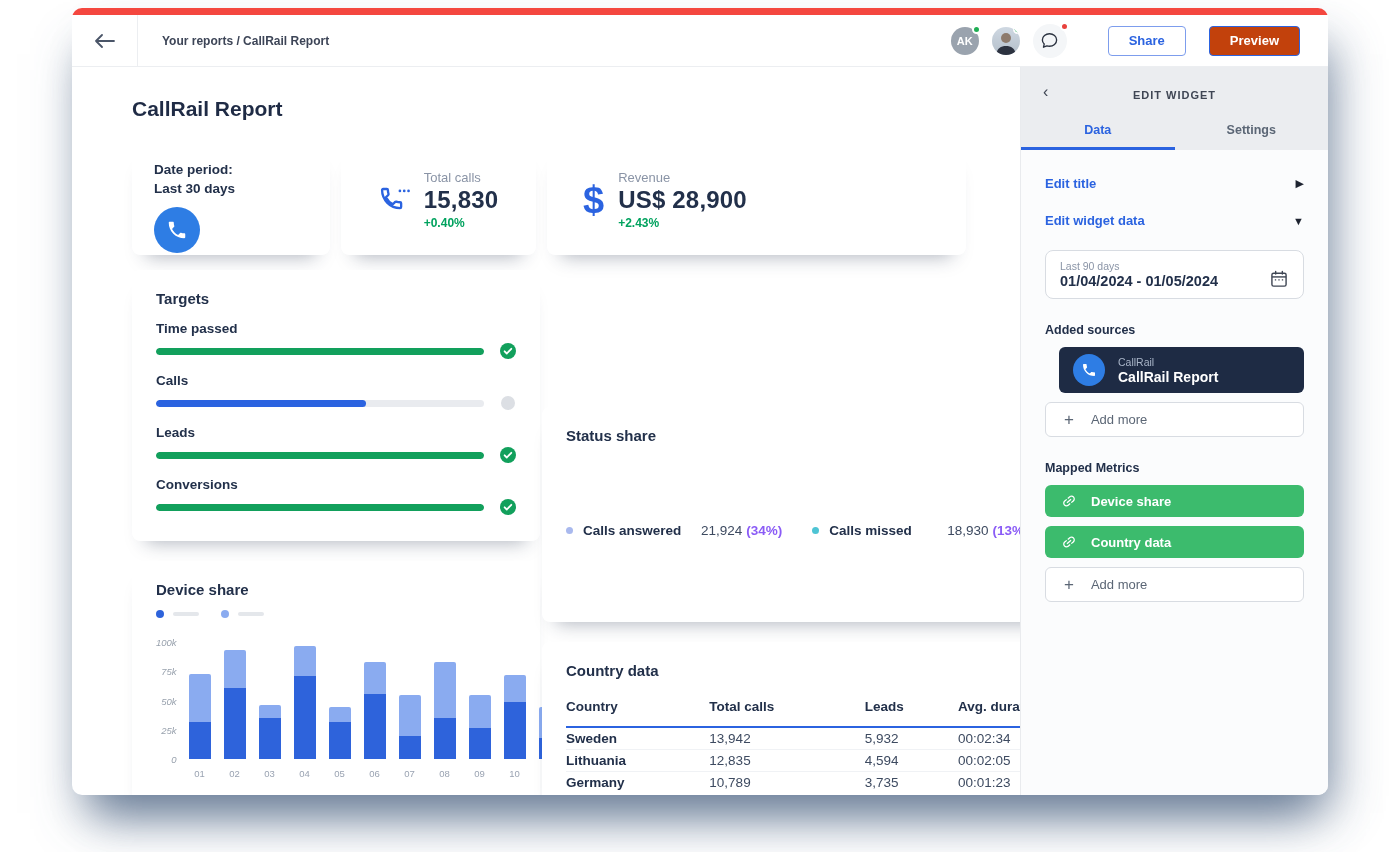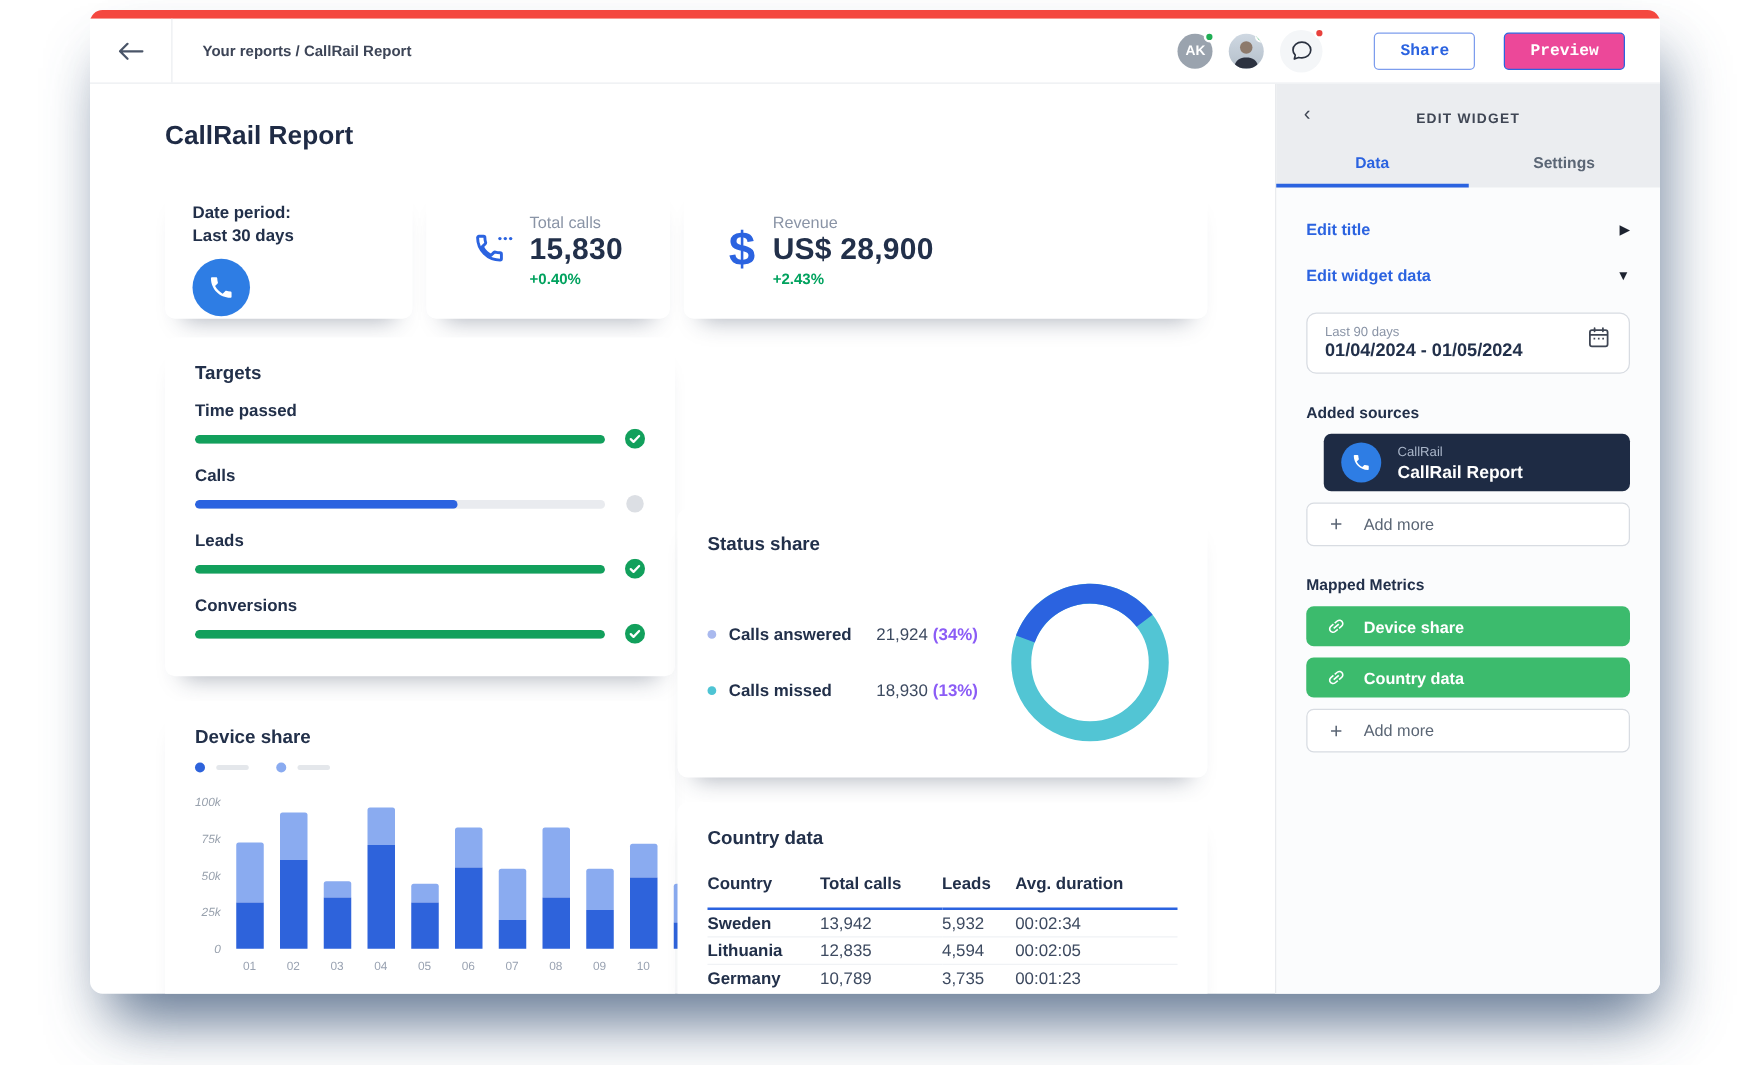--- a/index.html
+++ b/index.html
@@ -17,23 +17,23 @@
   .toolbar{ height:52px; flex:0 0 auto; display:flex; align-items:center; border-bottom:1px solid #eceef1; background:#fff; }
   .back-cell{ width:66px; height:100%; display:flex; align-items:center; justify-content:center; border-right:1px solid #eceef1; cursor:pointer; }
   .breadcrumb{ margin-left:24px; font-size:12px; font-weight:700; color:#3d4557; }
   .toolbar-right{ margin-left:auto; display:flex; align-items:center; gap:13px; padding-right:28px; }
   .avatar{ position:relative; width:28px; height:28px; border-radius:50%; background:#9aa3ae; display:flex; align-items:center; justify-content:center; font-size:11px; font-weight:700; color:#fff; cursor:pointer; }
   .avatar.photo{ background:linear-gradient(180deg,#cfd8e2 0%,#b4bfca 100%); overflow:hidden; }
   .status-dot{ position:absolute; top:-2px; right:-2px; width:9px; height:9px; border-radius:50%; border:2px solid #fff; }
   .status-dot.green{ background:#1fae54; }
   .status-dot.red{ background:#e8413c; }
   .chat-wrap{ position:relative; width:34px; height:34px; border-radius:50%; background:#f4f6f8; display:flex; align-items:center; justify-content:center; cursor:pointer; }
-  .btn{ height:30px; border-radius:4px; font-size:13px; font-weight:700; padding:0 20px; cursor:pointer; font-family:Liberation Mono, monospace; }
+  .btn{ height:30px; border-radius:4px; font-size:13px; font-weight:700; padding:0 20px; cursor:pointer; font-family:Liberation Sans, sans-serif; }
   .btn.ghost{ background:#fff; border:1px solid #7d9ded; color:#2b63e0; margin-left:28px; }
-  .btn.solid{ background:#ec4899; border:1px solid #2b63e0; color:#fff; margin-left:10px; }
+  .btn.solid{ background:#c2410c; border:1px solid #2b63e0; color:#fff; margin-left:10px; }
 
   
   .content{ flex:1; display:flex; min-height:0; }
   .report{ flex:1; padding:30px 54px 0 60px; overflow:hidden; }
   h1{ font-size:21px; color:#1f2b45; font-weight:700; }
   h2{ font-size:15px; color:#22304a; font-weight:700; }
 
   .card{ background:#fff; border-radius:8px; box-shadow:0 15px 18px -14px rgba(34,48,74,.38); }
 
   .kpi-row{ display:flex; gap:11px; margin-top:24px; }
@@ -56,21 +56,21 @@
   .targets-card{ padding:20px 24px 26px; }
   .target-item .t-label{ font-size:13.5px; font-weight:700; color:#22304a; margin:14px 0 7px; }
   .bar-row{ display:flex; align-items:center; }
   .track{ flex:1; height:7px; border-radius:4px; background:#e9ebef; overflow:hidden; }
   .fill{ height:100%; border-radius:4px; }
   .t-status{ width:16px; height:16px; margin-left:16px; flex:0 0 auto; }
 
   
   .status-card{ padding:20px 24px 26px; }
   .status-body{ display:flex; align-items:center; margin-top:20px; }
-  .legend-col{ flex:1; display:flex; flex-direction:column; gap:30px; }
+  .legend-col{ flex:1; display:flex; gap:30px; }
   .legend-row{ display:flex; align-items:center; font-size:13.5px; }
   .l-dot{ width:7px; height:7px; border-radius:50%; margin-right:10px; flex:0 0 auto; }
   .l-label{ font-weight:700; color:#22304a; width:118px; }
   .l-value{ color:#3d4a60; }
   .l-pct{ color:#8b5cf6; font-weight:700; margin-left:4px; }
   .donut-wrap{ width:132px; height:132px; margin-right:4px; flex:0 0 auto; }
 
   
   .device-card{ padding:20px 24px 24px; }
   .ds-legend{ display:flex; gap:22px; margin:12px 0 26px; align-items:center; }
@@ -101,21 +101,21 @@
   .panel-title-row{ position:relative; text-align:center; }
   .panel-chevron{ position:absolute; left:22px; top:-2px; font-size:16px; color:#3f4654; cursor:pointer; }
   .panel-title{ font-size:11px; font-weight:700; letter-spacing:1px; color:#3f4654; }
   .tabs{ display:flex; margin-top:20px; }
   .tab{ flex:1; text-align:center; padding-bottom:10px; font-size:12.5px; font-weight:700; color:#5b6675; border-bottom:3px solid transparent; cursor:pointer; }
   .tab.active{ color:#2b63e0; border-bottom-color:#2b63e0; }
   .panel-body{ padding:26px 24px; }
   .panel-link-row{ display:flex; justify-content:space-between; align-items:center; margin-bottom:22px; cursor:pointer; }
   .plink{ font-size:13px; font-weight:700; color:#2b63e0; }
   .tri{ font-size:11px; color:#1d2330; }
-  .date-box{ border:1px solid #d8dce2; border-radius:8px; background:#fff; padding:9px 14px; display:flex; justify-content:space-between; align-items:flex-start; cursor:pointer; }
+  .date-box{ border:1px solid #d8dce2; border-radius:8px; background:#fff; padding:9px 14px; display:flex; justify-content:space-between; align-items:flex-end; cursor:pointer; }
   .db-hint{ font-size:10.5px; color:#8a94a6; }
   .db-range{ font-size:14.5px; font-weight:700; color:#22304a; margin-top:1px; }
   .plabel{ font-size:12.5px; font-weight:700; color:#22304a; margin:24px 0 10px; }
   .source-card{ background:#1e2b44; border-radius:6px; padding:7px 14px; display:flex; align-items:center; gap:13px; cursor:pointer;margin-left:14px; }
   .icon-circle.small{ width:32px; height:32px; margin:0; flex:0 0 auto; }
   .src-kind{ font-size:10.5px; color:#a9b5c8; }
   .src-name{ font-size:14px; font-weight:700; color:#fff; margin-top:1px; }
   .add-more{ width:100%; background:#fff; border:1px solid #d8dce2; border-radius:6px; padding:8px 18px; display:flex; align-items:center; gap:17px; font-size:13px; color:#5b6675; cursor:pointer; font-family:inherit; margin-top:9px; }
   .plus{ font-size:17px; color:#5b6675; line-height:1; font-weight:400; }
   .metric-btn{ width:100%; background:#3cbb6d; border:none; border-radius:6px; padding:8px 16px; display:flex; align-items:center; gap:14px; font-size:13px; font-weight:700; color:#fff; cursor:pointer; font-family:inherit; margin-bottom:9px; }

